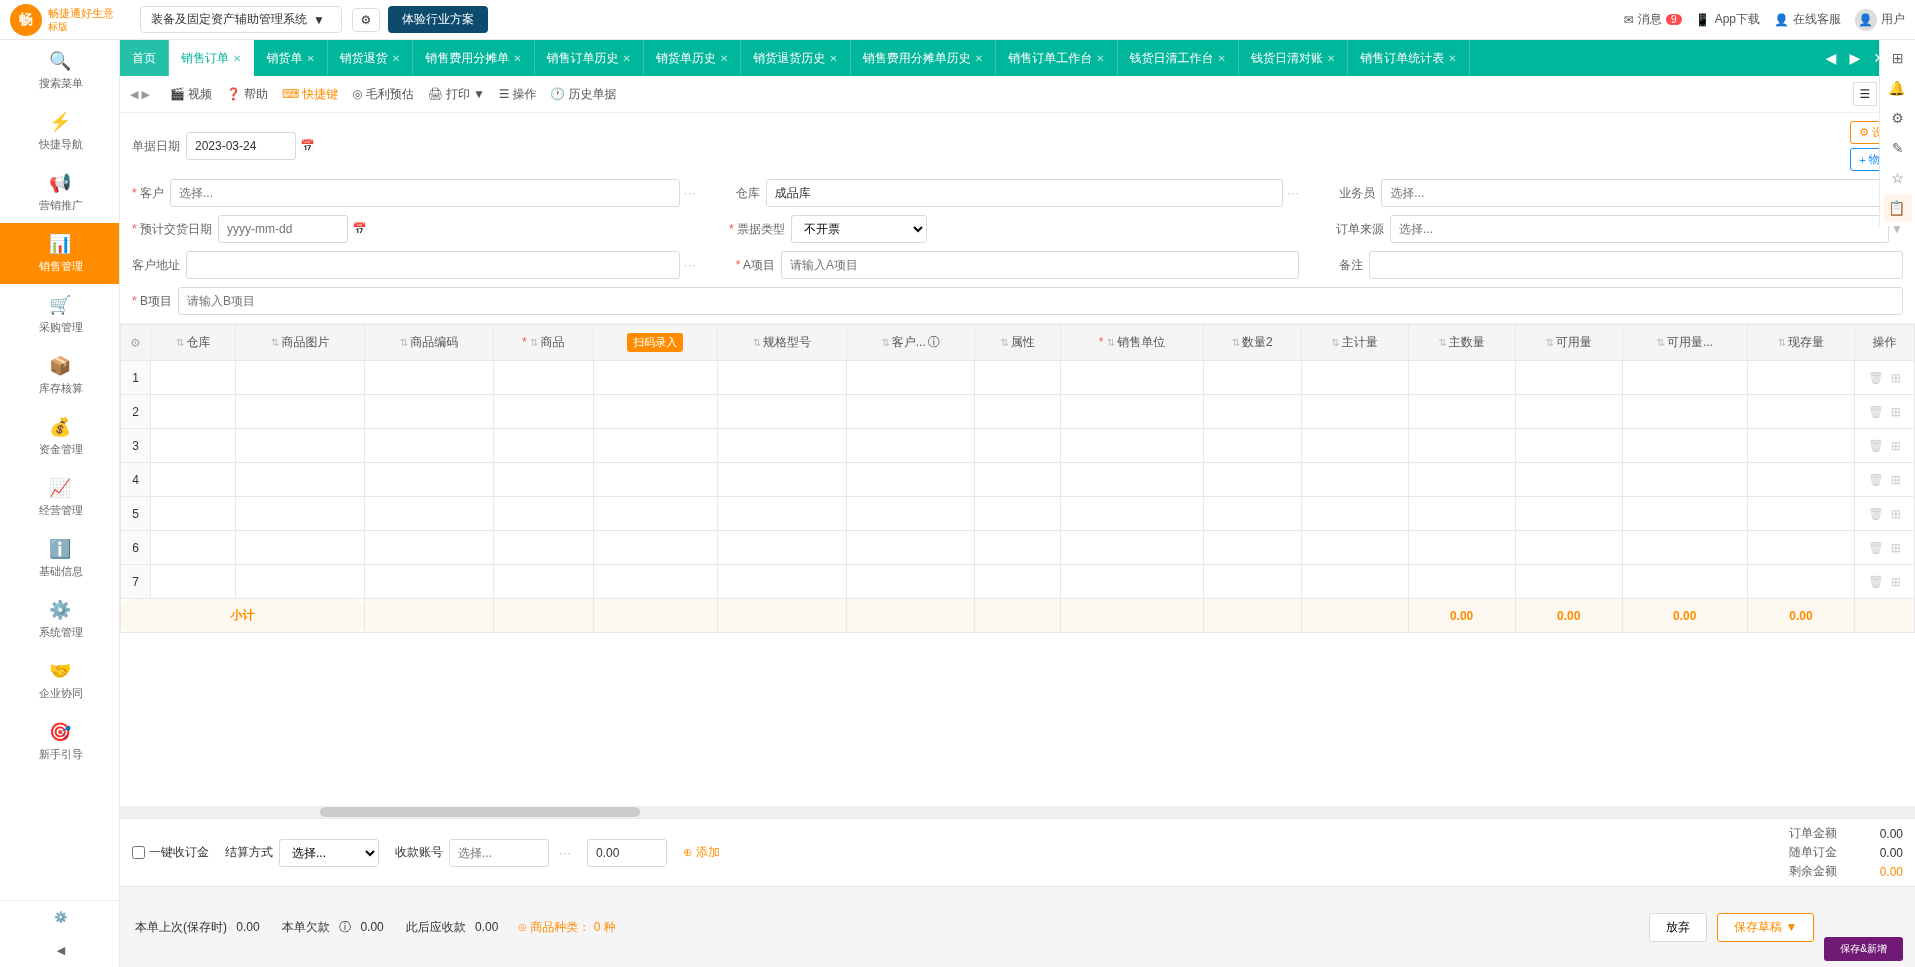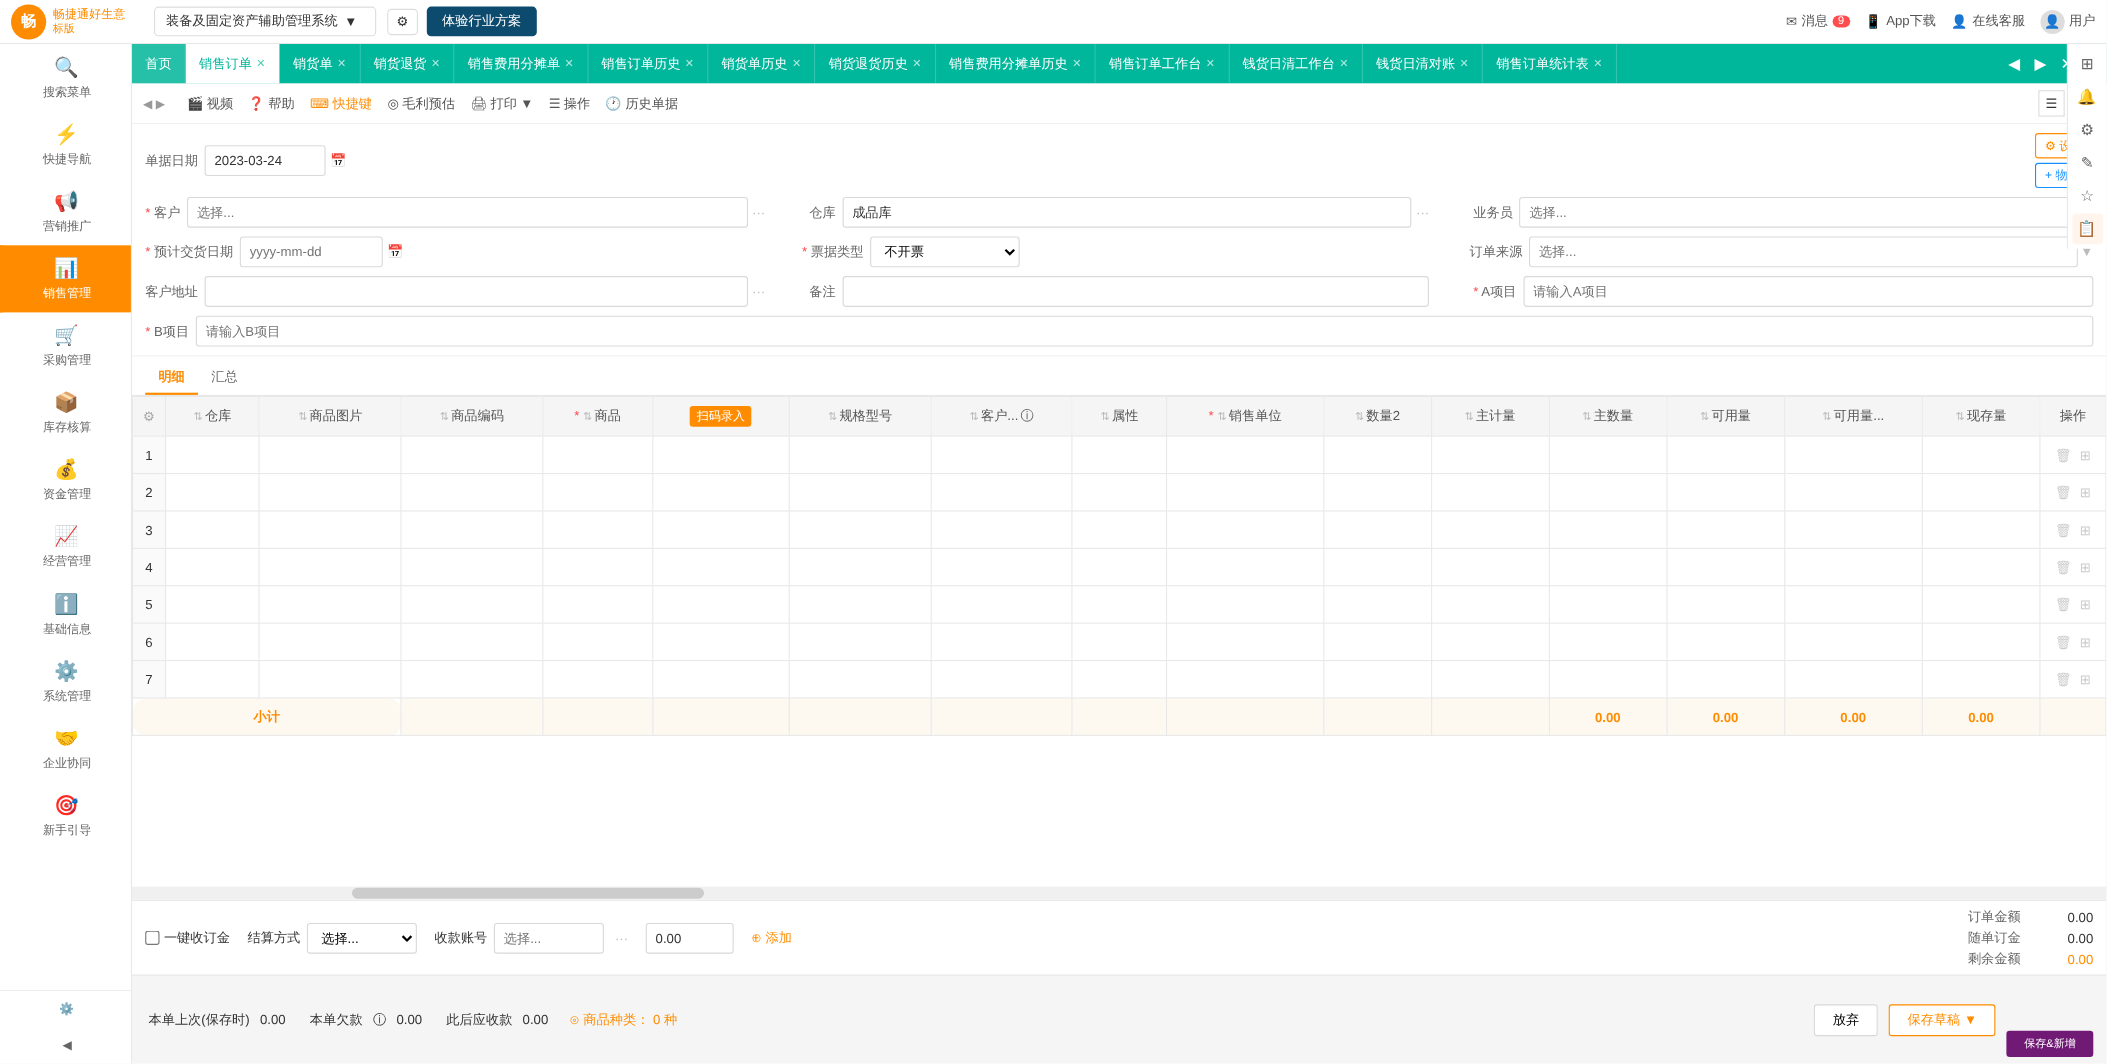--- a/index.html
+++ b/index.html
@@ -727,41 +727,37 @@
           </div>
         </div>
 
         <div class="form-row">
           <div class="form-field">
             <span class="form-label">客户地址</span>
             <input class="form-input" style="width: 200px;">
             <span class="field-dots">···</span>
           </div>
           <div class="form-field" style="margin-left:40px;">
+            <span class="form-label required">A项目</span>
+            <input class="form-input placeholder" style="width: 200px;" placeholder="请输入A项目">
+          </div>
+          <div class="form-field" style="margin-left:40px;">
             <span class="form-label">备注</span>
             <input class="form-input" style="width: 340px;">
-          </div>
-          <div class="form-field" style="margin-left:40px;">
-            <span class="form-label required">A项目</span>
-            <input class="form-input placeholder" style="width: 200px;" placeholder="请输入A项目">
           </div>
         </div>
 
         <div class="form-row">
           <div class="form-field">
             <span class="form-label required">B项目</span>
             <input class="form-input placeholder" style="width: 280px;" placeholder="请输入B项目">
           </div>
         </div>
       </div>
 
-      <div class="detail-tabs">
-        <div class="detail-tab active">明细</div>
-        <div class="detail-tab">汇总</div>
-      </div>
 
       <div class="data-table-wrapper">
         <table class="data-table">
           <thead>
             <tr>
               <th>
                 <span class="gear-icon">⚙</span>
               </th>
               <th>
                 <span class="th-sort"><span class="sort-icon">⇅</span>仓库</span>

